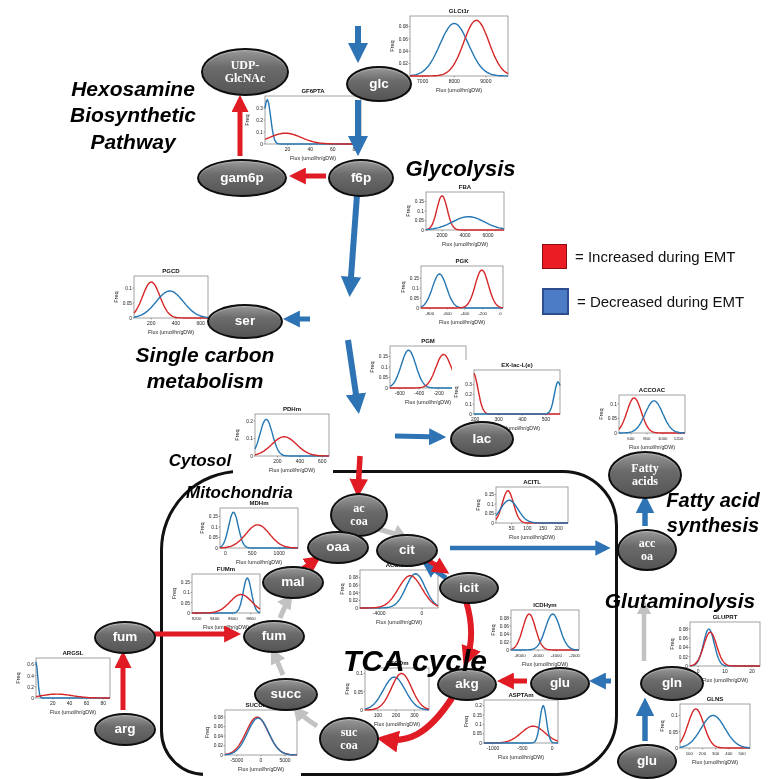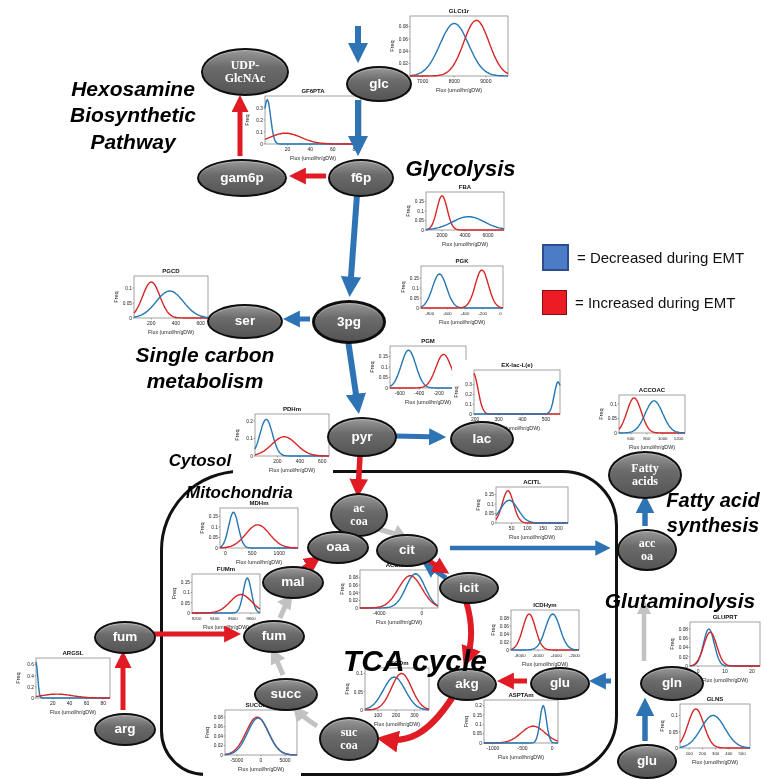--- a/index.html
+++ b/index.html
@@ -40,26 +40,26 @@
 metabolism</div>
   <div class="plabel light" style="left:148px;top:450px;width:104px;font-size:17px;">Cytosol</div>
   <div class="plabel light" style="left:186px;top:482px;width:150px;font-size:17px;text-align:left;">Mitochondria</div>
   <div class="plabel" style="left:340px;top:642px;width:150px;font-size:30px;">TCA cycle</div>
   <div class="plabel" style="left:648px;top:488px;width:130px;font-size:20px;">Fatty acid
 synthesis</div>
   <div class="plabel" style="left:598px;top:588px;width:164px;font-size:21px;">Glutaminolysis</div>
 
   <div class="legend" style="left:542px;top:244px;">
     <div class="legend-row">
+      <div class="swatch red"></div>
+      <span>= Increased during EMT</span>
+    </div>
+    <div class="legend-row">
       <div class="swatch blue"></div>
       <span>= Decreased during EMT</span>
-    </div>
-    <div class="legend-row">
-      <div class="swatch red"></div>
-      <span>= Increased during EMT</span>
     </div>
   </div>
 
   <div class="chart" style="left:388px;top:6px;width:124px;height:94px;"><svg width="124" height="94">
         <rect x="22" y="10" width="98" height="60" fill="#fff" stroke="#8a8a8a" stroke-width="0.8"></rect>
         <text x="71" y="7" text-anchor="middle" font-size="6" font-weight="bold" fill="#111">GLCt1r</text>
         <text x="20" y="71.8" text-anchor="end" font-size="4.8" fill="#222">0</text>
         <line x1="20.5" y1="70" x2="22" y2="70" stroke="#555" stroke-width="0.5"></line>
         <text x="20" y="59.42886597938144" text-anchor="end" font-size="4.8" fill="#222">0.02</text>
         <line x1="20.5" y1="57.628865979381445" x2="22" y2="57.628865979381445" stroke="#555" stroke-width="0.5"></line>
@@ -563,22 +563,20 @@
     <path d="M317,726 C306,719 300,714 296,709" stroke="#c2c2c2" stroke-width="5" fill="none" marker-end="url(#m-gray)"></path>
     <path d="M644,661 L644,604" stroke="#c2c2c2" stroke-width="4.5" fill="none" marker-end="url(#m-gray)"></path>
   </svg>
 
   <div class="node" style="left:346px;top:66px;width:62px;height:32px;">glc</div>
   <div class="node small-text" style="left:201px;top:48px;width:84px;height:44px;">UDP-
 GlcNAc</div>
   <div class="node" style="left:197px;top:159px;width:86px;height:34px;">gam6p</div>
   <div class="node" style="left:328px;top:159px;width:62px;height:34px;">f6p</div>
   <div class="node" style="left:207px;top:304px;width:72px;height:31px;">ser</div>
-  <div class="node strong" style="left:312px;top:300px;width:68px;height:38px;">3pg</div>
-  <div class="node" style="left:327px;top:417px;width:66px;height:36px;">pyr</div>
   <div class="node" style="left:450px;top:421px;width:60px;height:32px;">lac</div>
   <div class="node small-text" style="left:330px;top:493px;width:54px;height:40px;">ac
 coa</div>
   <div class="node" style="left:307px;top:531px;width:58px;height:29px;">oaa</div>
   <div class="node" style="left:376px;top:534px;width:58px;height:29px;">cit</div>
   <div class="node" style="left:262px;top:566px;width:58px;height:29px;">mal</div>
   <div class="node" style="left:439px;top:572px;width:56px;height:28px;">icit</div>
   <div class="node" style="left:243px;top:620px;width:58px;height:29px;">fum</div>
   <div class="node" style="left:94px;top:621px;width:58px;height:29px;">fum</div>
   <div class="node" style="left:94px;top:713px;width:58px;height:29px;">arg</div>

